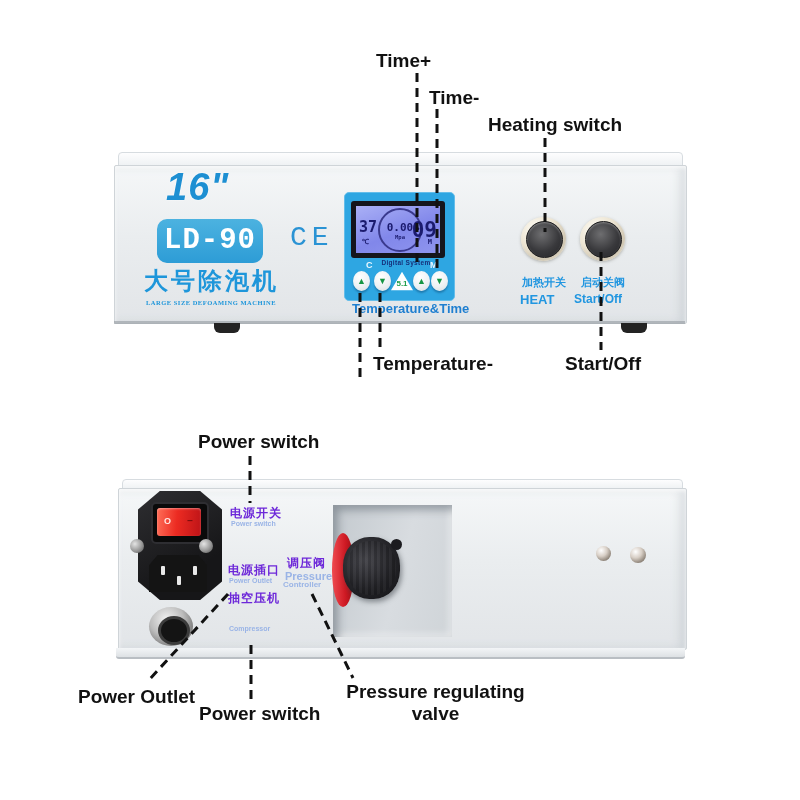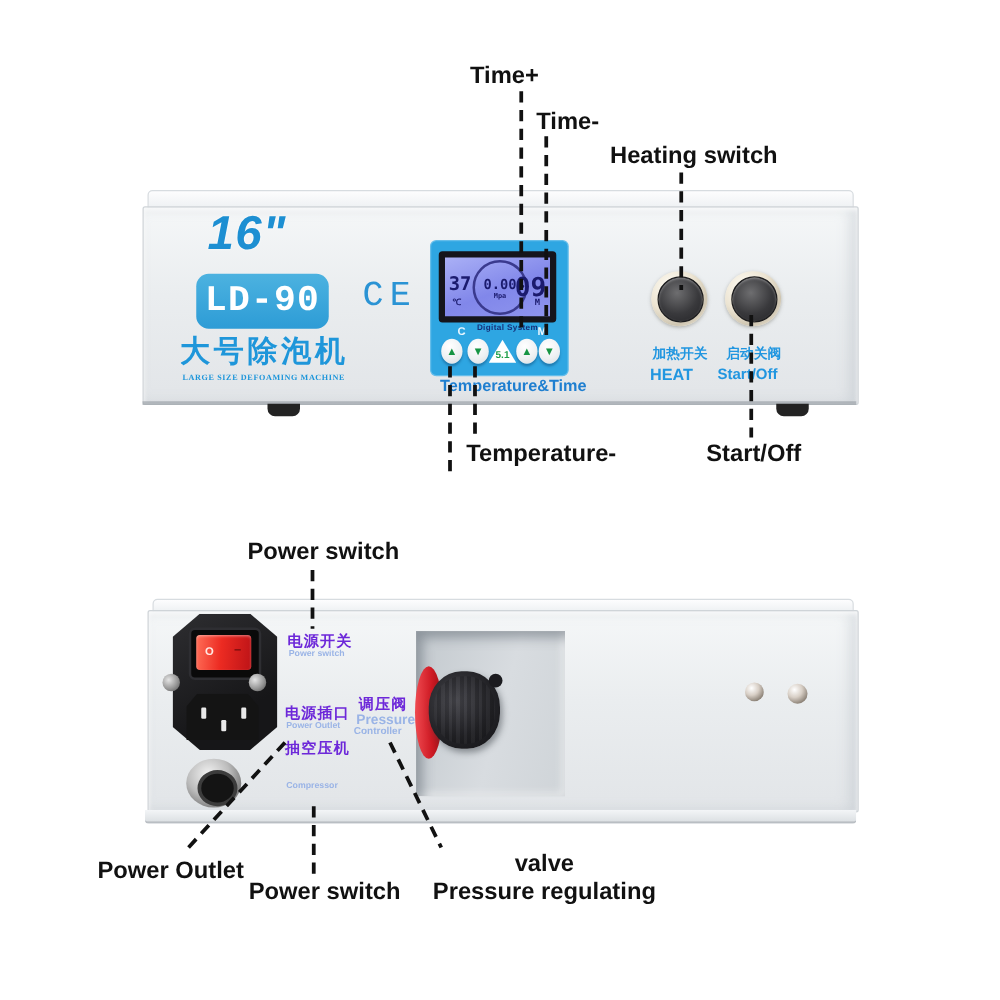--- a/index.html
+++ b/index.html
@@ -215,17 +215,17 @@
 
   <div class="ann z6" style="left:376px;top:50px;">Time+</div>
   <div class="ann z6" style="left:429px;top:87px;">Time-</div>
   <div class="ann z6" style="left:488px;top:114px;">Heating switch</div>
   <div class="ann z6" style="left:373px;top:353px;">Temperature-</div>
   <div class="ann z6" style="left:565px;top:353px;">Start/Off</div>
   <div class="ann z6" style="left:198px;top:431px;">Power switch</div>
   <div class="ann z6" style="left:78px;top:686px;">Power Outlet</div>
   <div class="ann z6" style="left:199px;top:703px;">Power switch</div>
   <div class="ann ann-center z6" style="left:338px;top:681px;width:195px;">
+    <div>Pressure regulating</div>
     <div>valve</div>
-    <div>Pressure regulating</div>
   </div>
 
 </div>
 
 </body></html>

